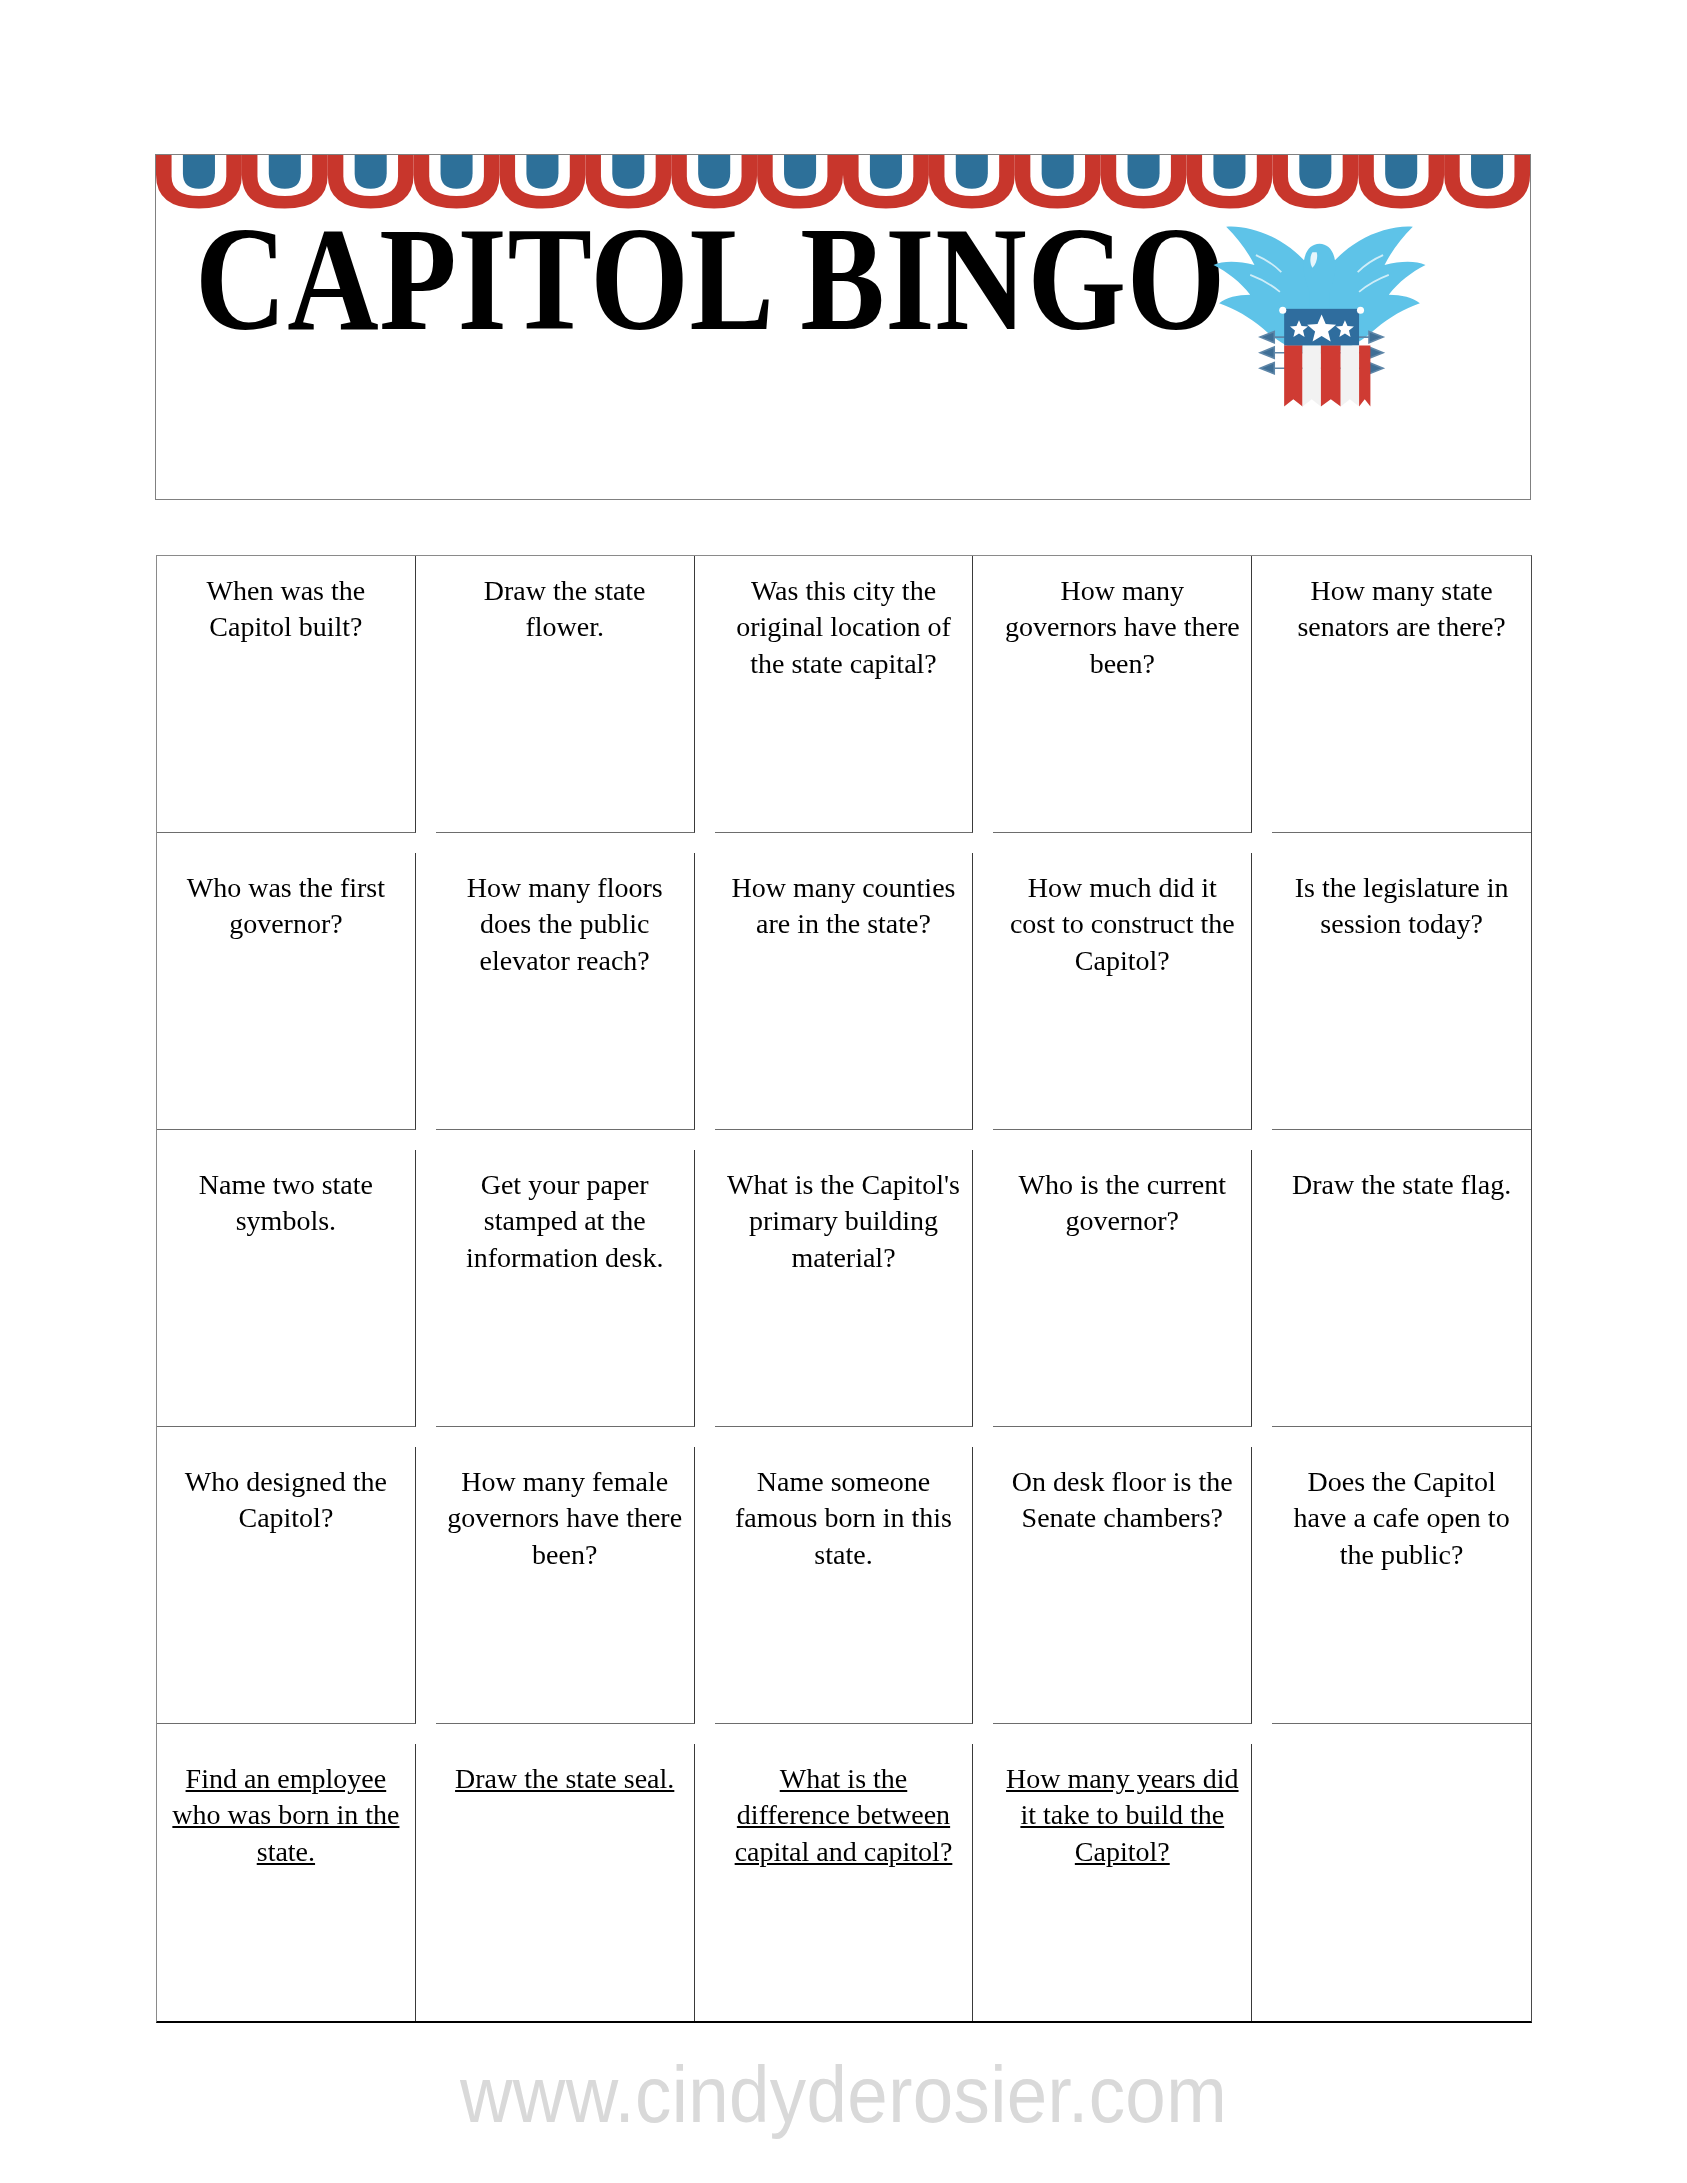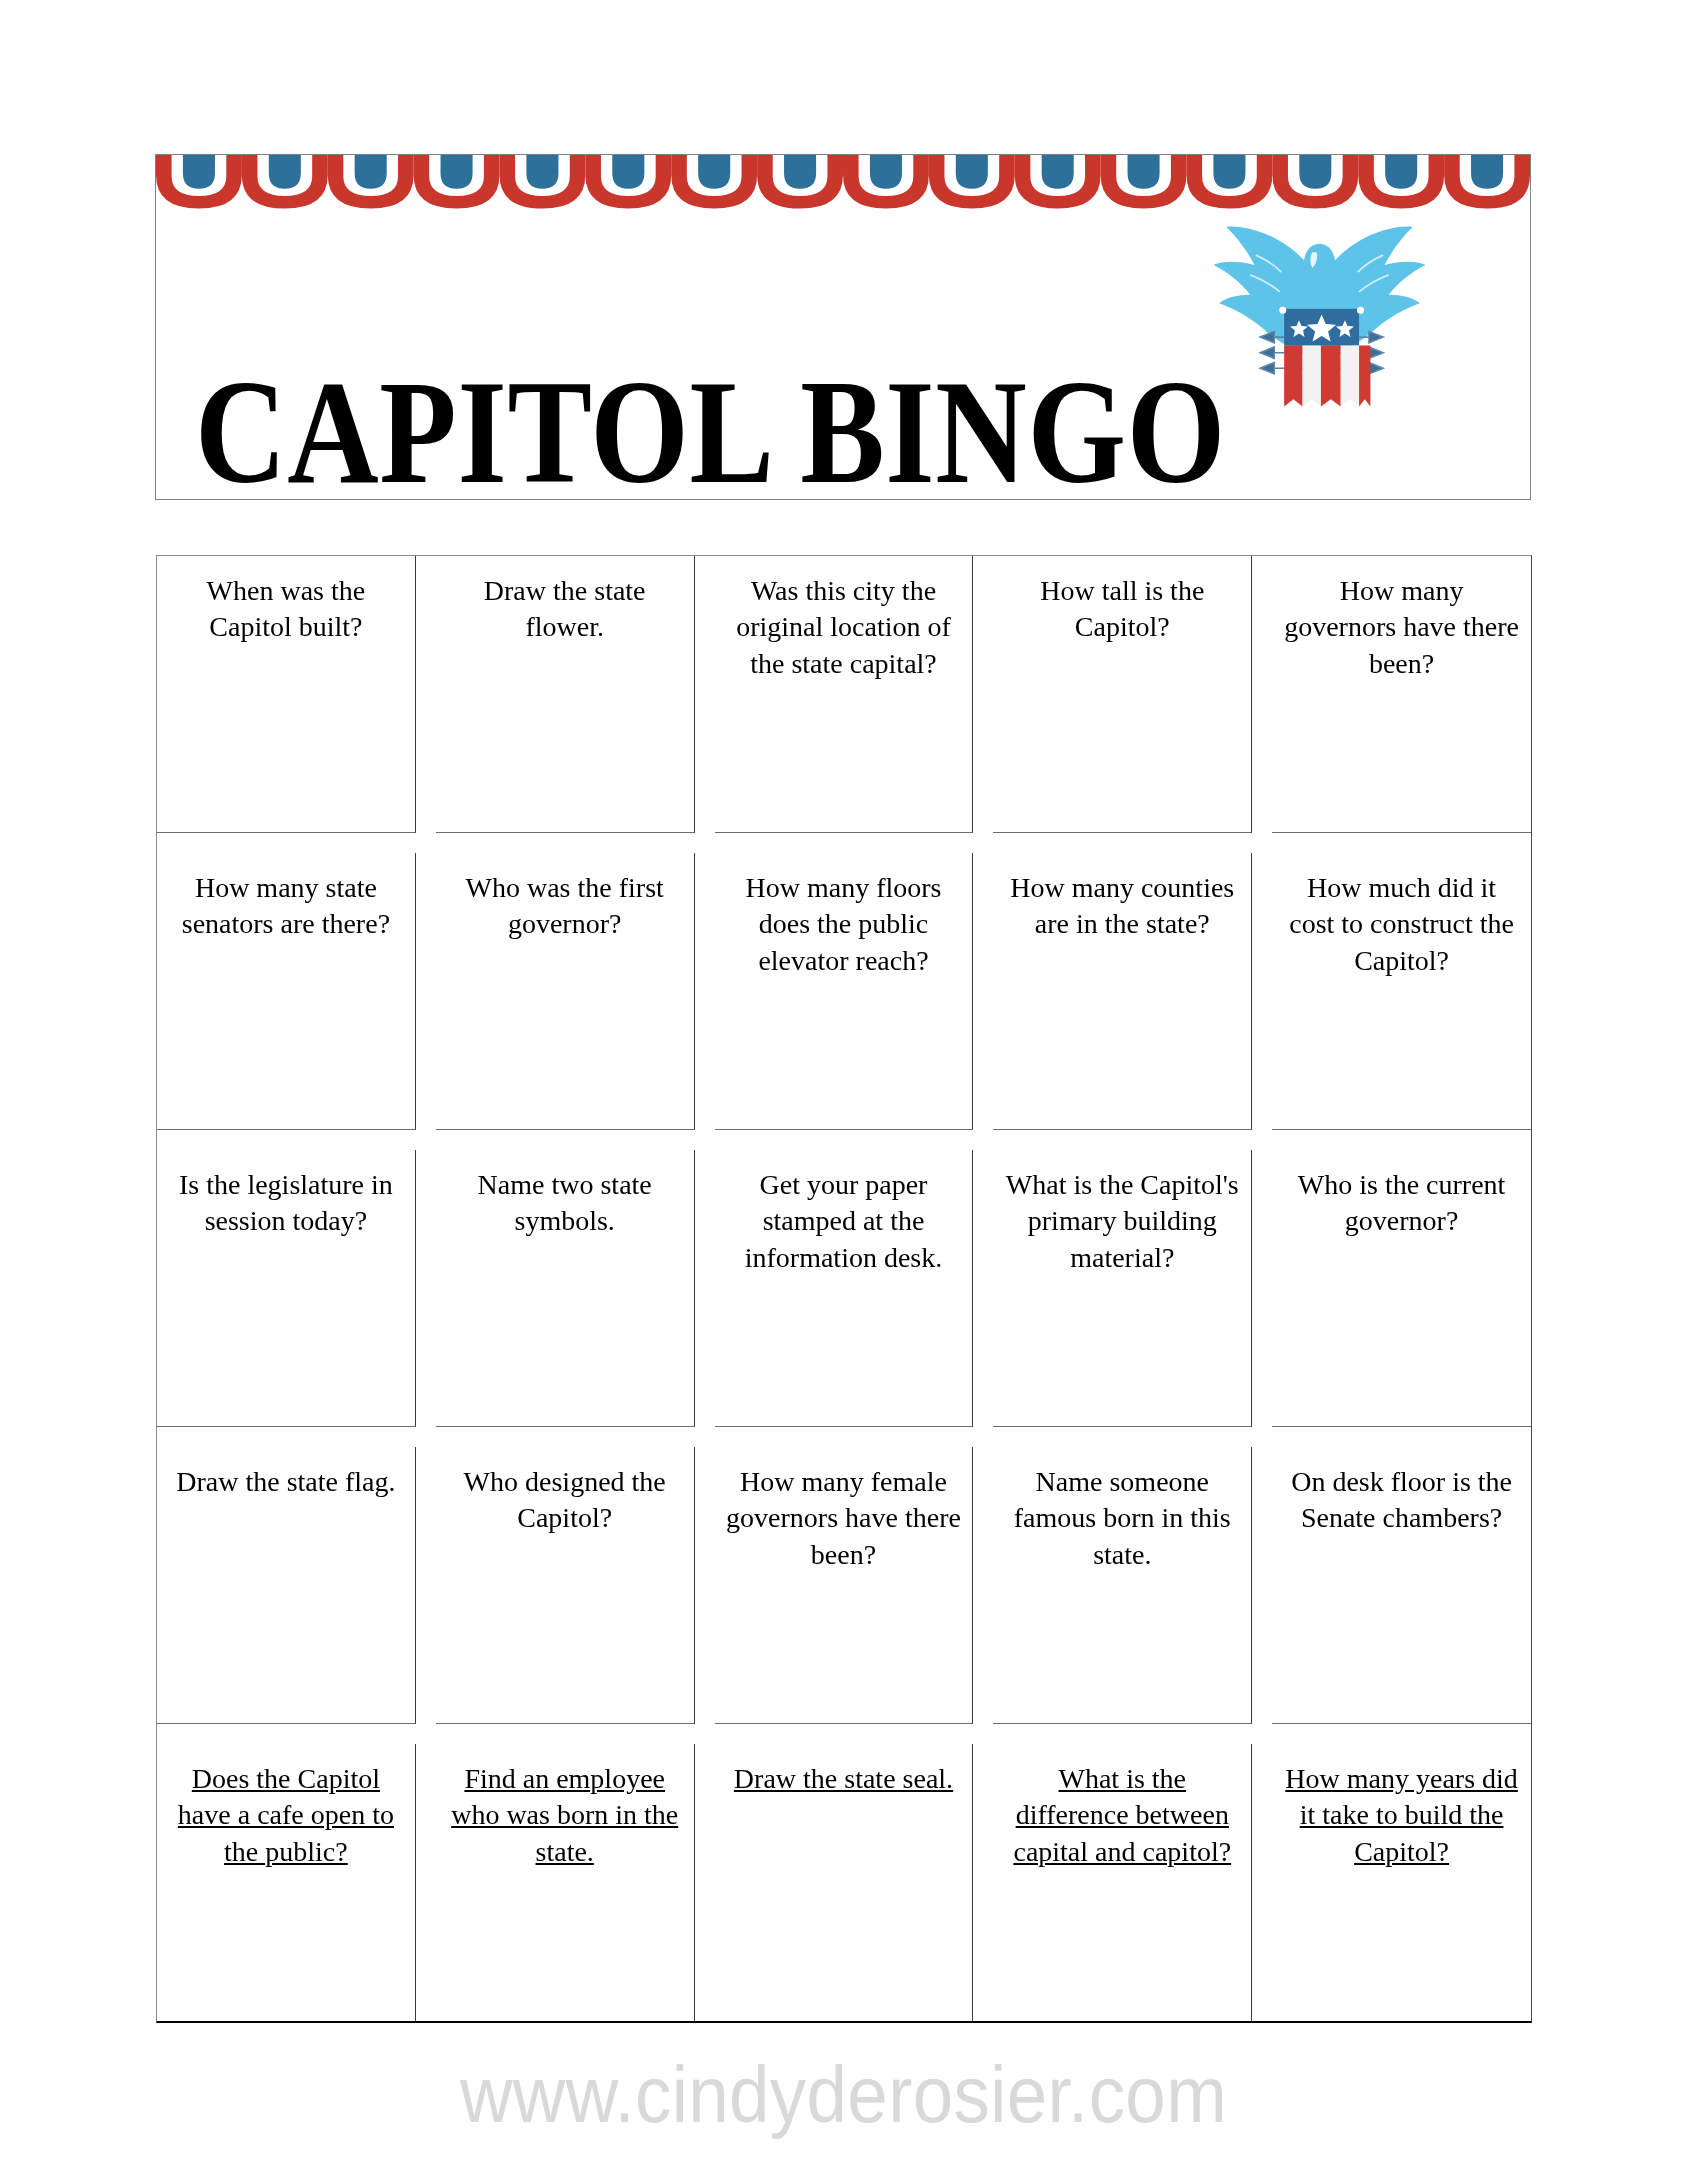--- a/index.html
+++ b/index.html
@@ -39,21 +39,21 @@
   }
 
   
   .title-row {
     position: absolute;
     left: 0;
     top: 55px;
     width: 100%;
     height: 289px;
     display: flex;
-    align-items: flex-end;
+    align-items: flex-start;
     justify-content: flex-start;
     padding-left: 39px;
     box-sizing: border-box;
   }
   .title-text {
     font-family: "Liberation Serif", "DejaVu Serif", serif;
     font-weight: bold;
     font-size: 132px;
     line-height: 1;
     letter-spacing: 0.7px;
@@ -221,21 +221,20 @@
       <path d="M190,172 L216,172 L216,258 L203,248 L190,258 Z" fill="#f2f2f2"></path>
       <path d="M216,172 L232,172 L232,258 L224,248 L216,258 Z" fill="#cf3b33"></path>
     </svg>
   </div>
 </div>
 
 <div class="bingo-grid">
   <div class="bingo-cell">When was the Capitol built?</div>
   <div class="bingo-cell">Draw the state flower.</div>
   <div class="bingo-cell">Was this city the original location of the state capital?</div>
-  <div class="bingo-cell">How tall is the Capitol?</div>
   <div class="bingo-cell">How many governors have there been?</div>
 
   <div class="bingo-cell">How many state senators are there?</div>
   <div class="bingo-cell">Who was the first governor?</div>
   <div class="bingo-cell">How many floors does the public elevator reach?</div>
   <div class="bingo-cell">How many counties are in the state?</div>
   <div class="bingo-cell">How much did it cost to construct the Capitol?</div>
 
   <div class="bingo-cell">Is the legislature in session today?</div>
   <div class="bingo-cell">Name two state symbols.</div>

